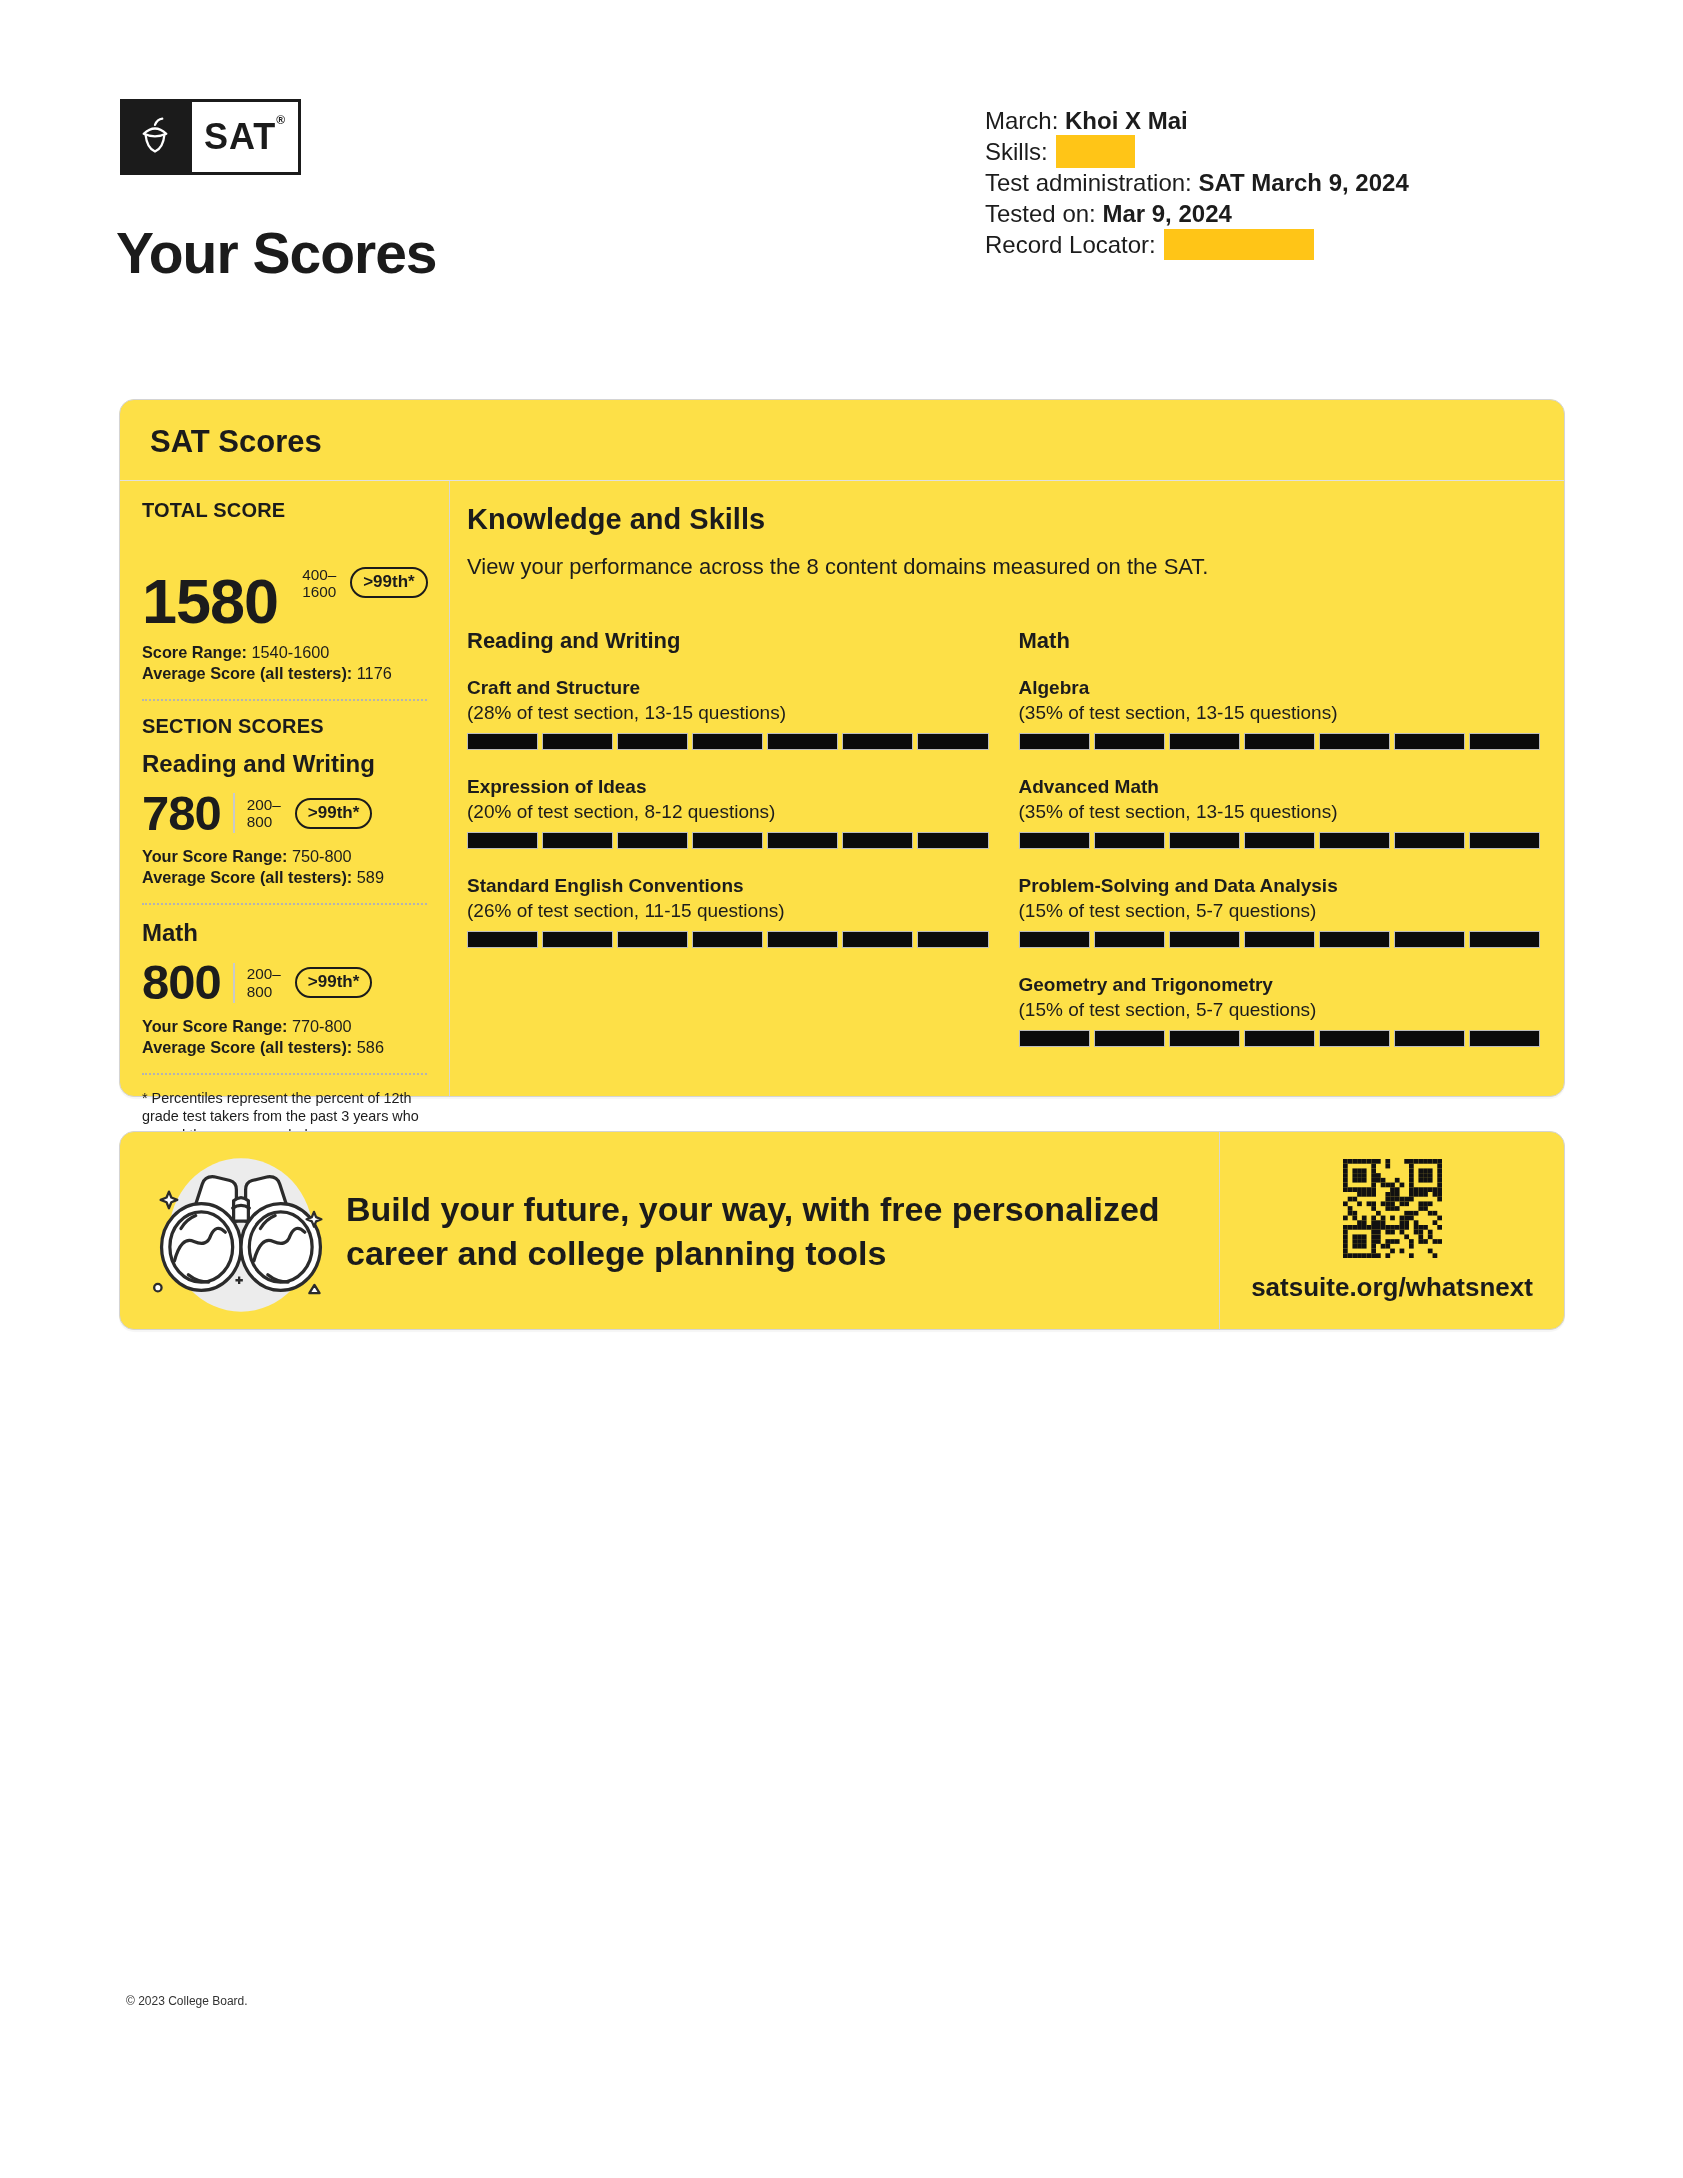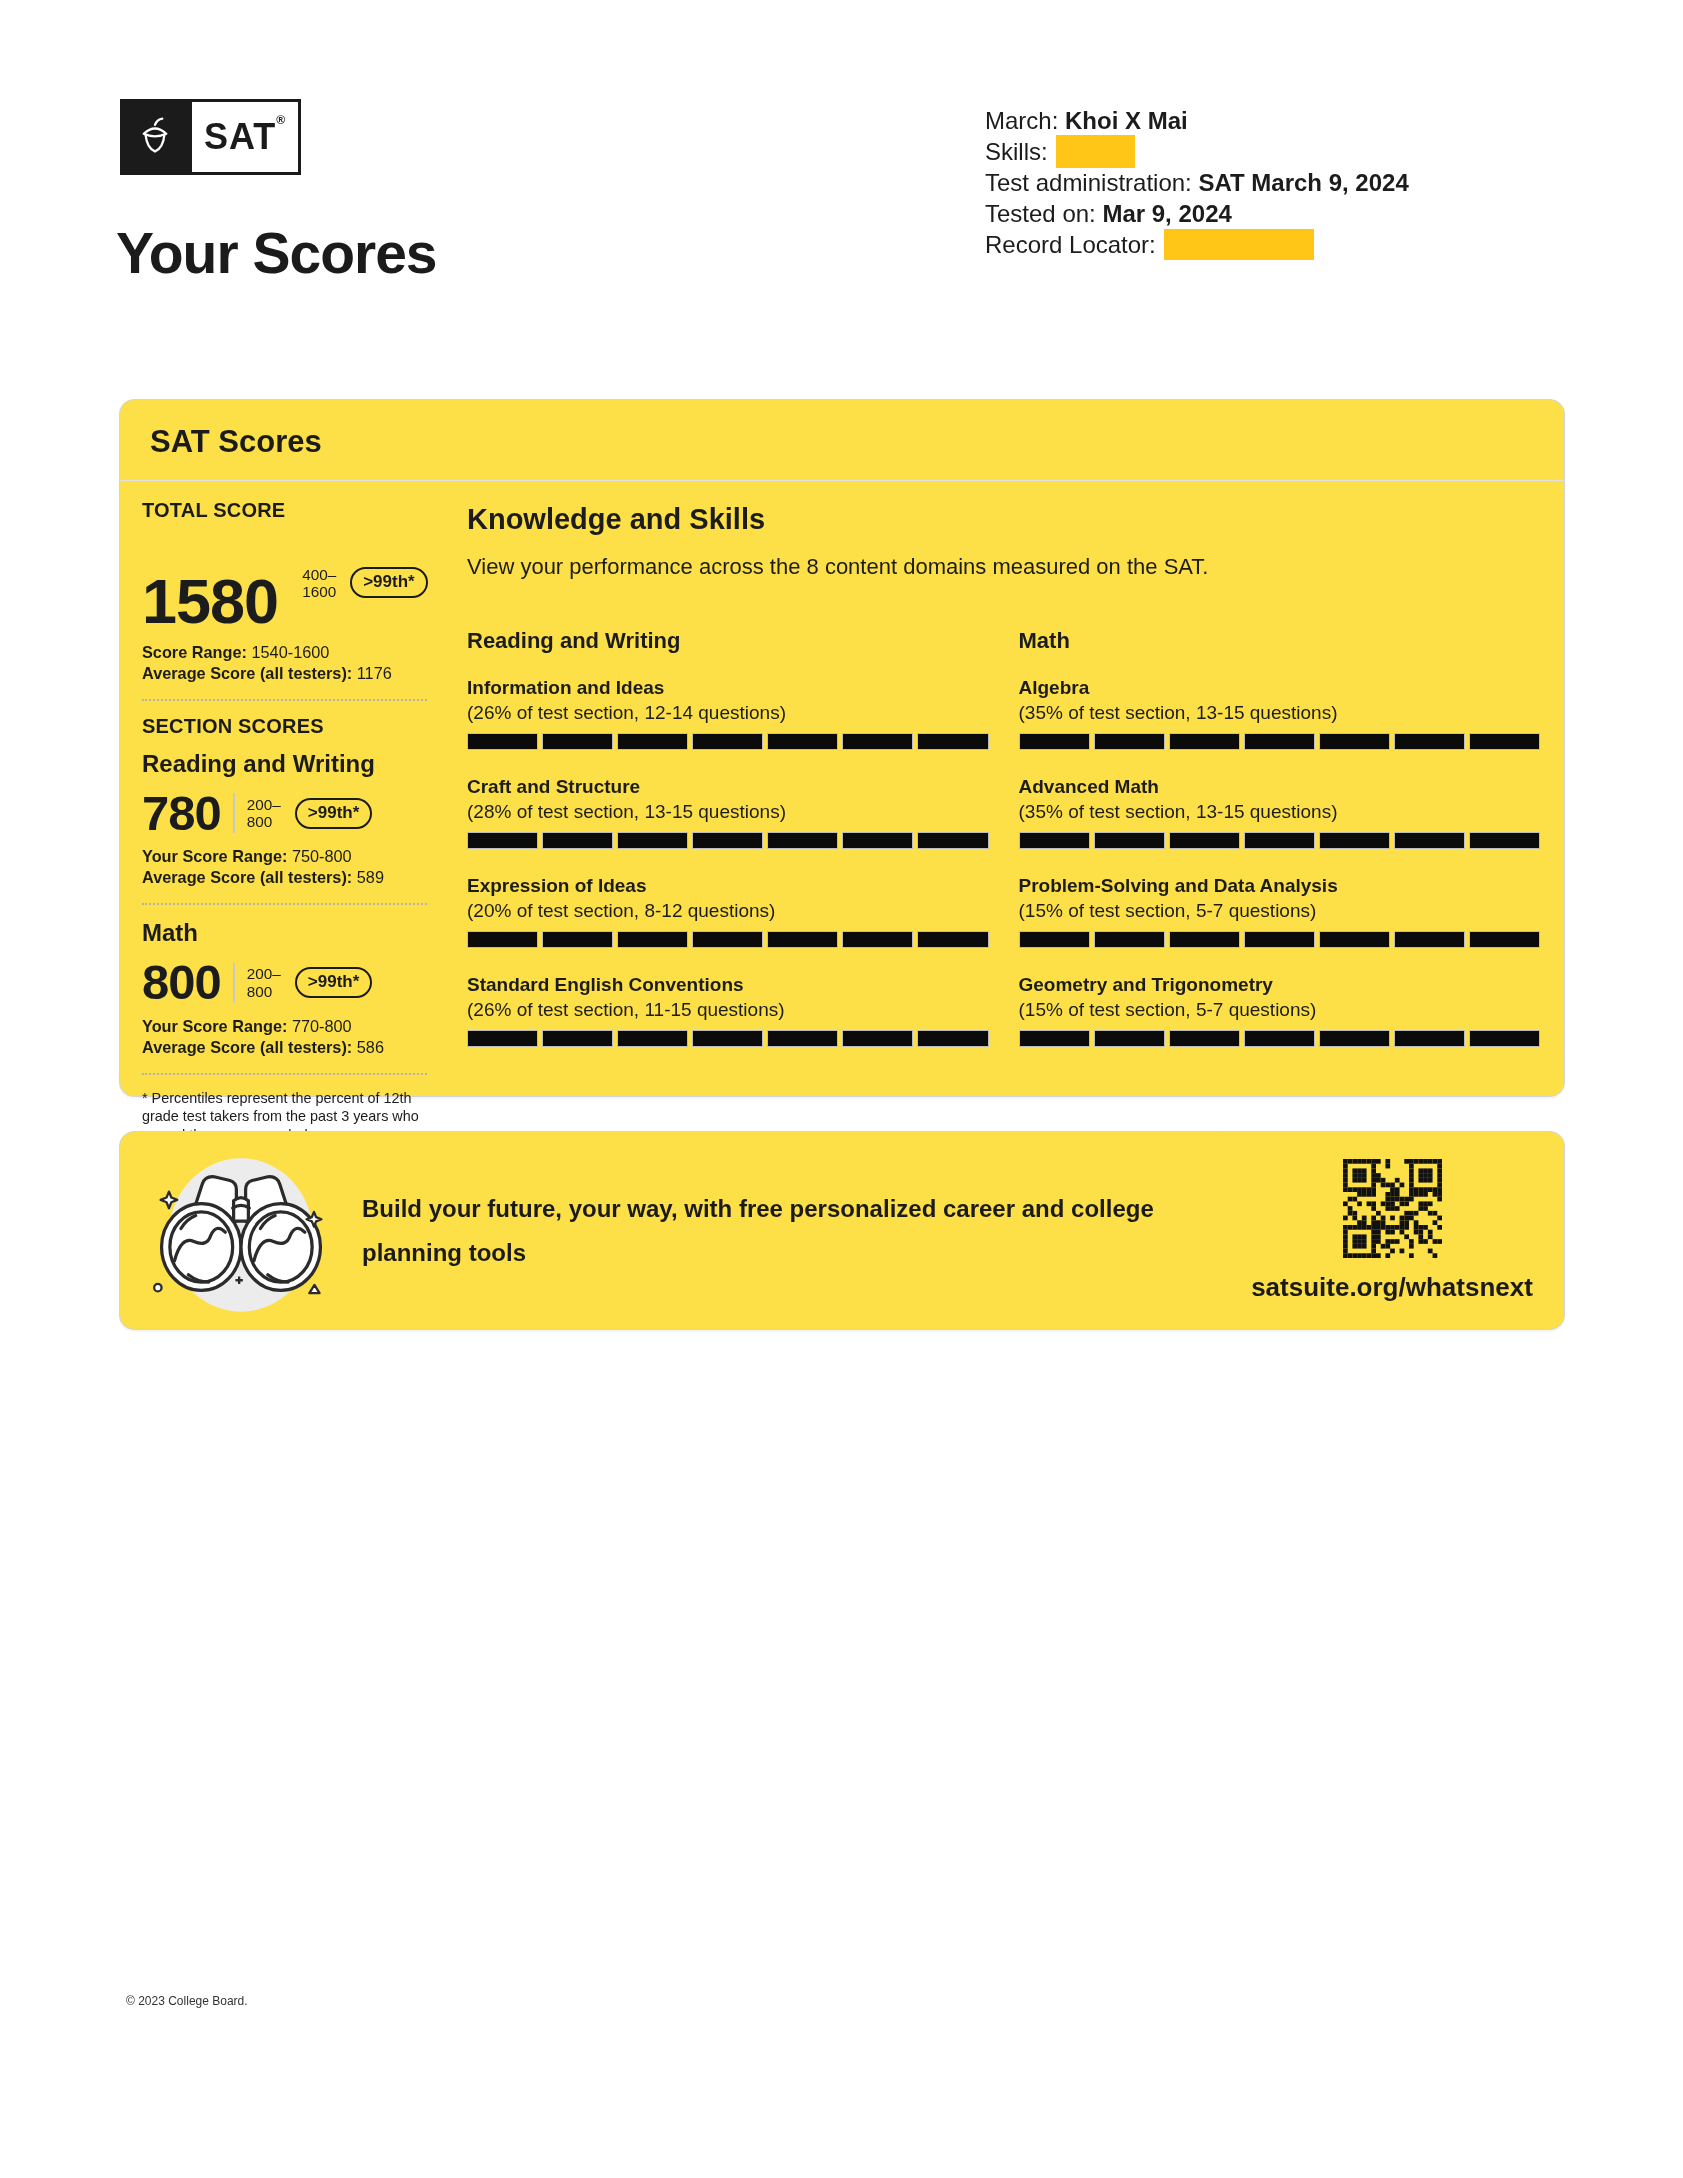--- a/index.html
+++ b/index.html
@@ -55,21 +55,21 @@
   .domain { margin-bottom:25px; }
   .domain .d-name { font-size:19px; font-weight:bold; line-height:24px; }
   .domain .d-detail { font-size:19px; line-height:26px; margin-bottom:7px; }
   .score-bar { display:flex; gap:4px; }
   .score-bar .seg { flex:1; height:17px; background:#0b0b0b; border:1px solid #bdbdbd; }
 
   
   .promo-card { top:1131px; height:199px; display:flex; }
   .promo-left { flex:1; display:flex; align-items:center; padding-left:24px; }
   .promo-icon { width:194px; height:178px; flex:0 0 auto; margin-top:8px; }
-  .promo-heading { font-size:24px; font-weight:bold; line-height:44px; max-width:881px; margin-left:24px; color:#1b1b1b; }
+  .promo-heading { font-size:34px; font-weight:bold; line-height:44px; max-width:881px; margin-left:8px; color:#1b1b1b; }
   .promo-divider { width:1.5px; background:#d6d6d6; }
   .promo-right { width:344px; display:flex; flex-direction:column; align-items:center; justify-content:center; }
   .qr { width:99px; height:99px; margin-bottom:14px; }
   .promo-link { font-size:26px; font-weight:bold; color:#1b1b1b; }
 
   .copyright { position:absolute; left:126px; top:1994px; font-size:12px; color:#333; }
 </style>
 </head>
 <body>
 
@@ -149,33 +149,20 @@
         <p class="footnote">* Percentiles represent the percent of 12th grade test takers from the past 3 years who scored the same as or below you.</p>
         <p class="footnote"><b>Score range</b><span>: This is the range of scores you could possibly get if you took the SAT multiple times on different days.</span></p>
       </div>
 
       <div class="knowledge-panel">
         <h3>Knowledge and Skills</h3>
         <div class="k-sub">View your performance across the 8 content domains measured on the SAT.</div>
         <div class="k-grid">
           <div>
             <div class="col-head">Reading and Writing</div>
-            <div class="domain">
-              <div class="d-name">Information and Ideas</div>
-              <div class="d-detail">(26% of test section, 12-14 questions)</div>
-              <div class="score-bar">
-                  <div class="seg"></div>
-                  <div class="seg"></div>
-                  <div class="seg"></div>
-                  <div class="seg"></div>
-                  <div class="seg"></div>
-                  <div class="seg"></div>
-                  <div class="seg"></div>
-                </div>
-            </div>
             <div class="domain">
               <div class="d-name">Craft and Structure</div>
               <div class="d-detail">(28% of test section, 13-15 questions)</div>
               <div class="score-bar">
                   <div class="seg"></div>
                   <div class="seg"></div>
                   <div class="seg"></div>
                   <div class="seg"></div>
                   <div class="seg"></div>
                   <div class="seg"></div>

